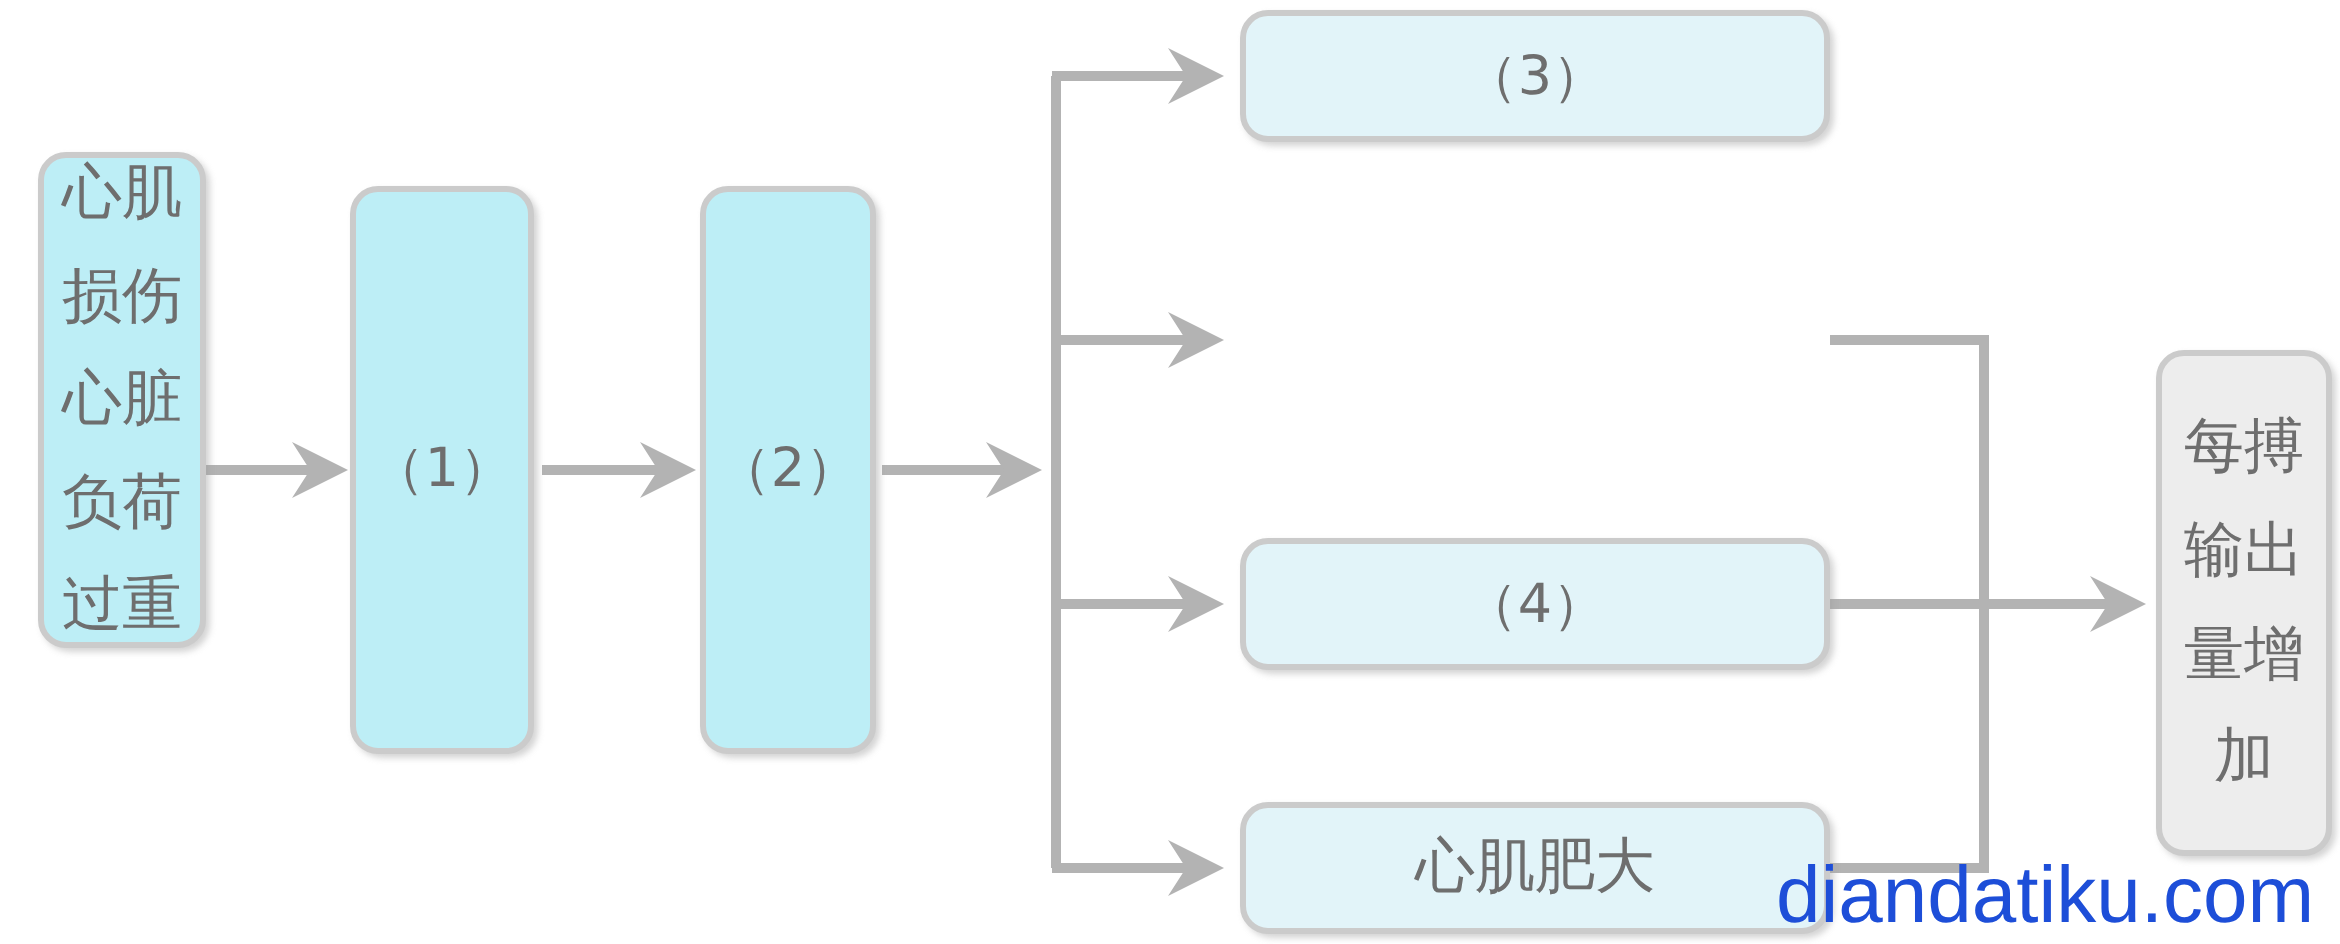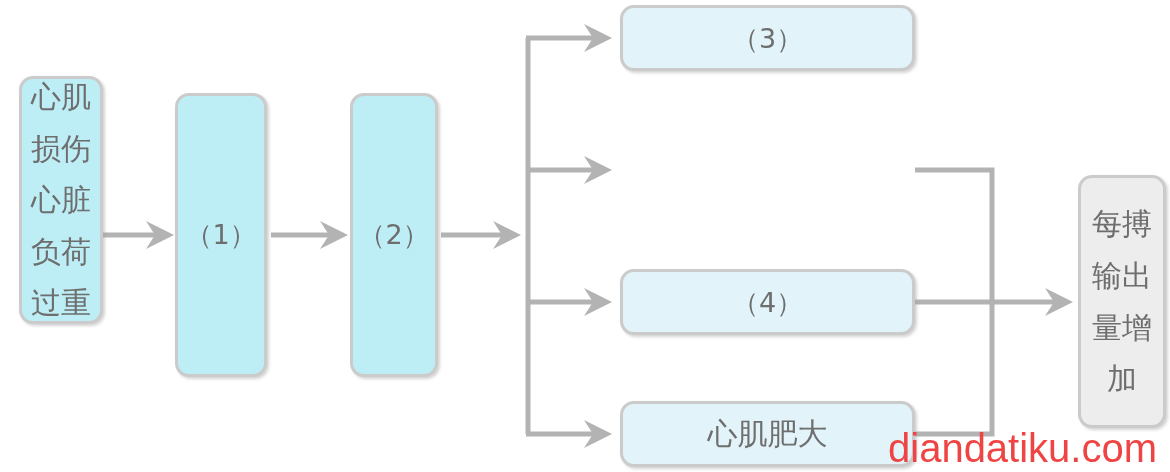--- a/index.html
+++ b/index.html
@@ -55,21 +55,21 @@
   
   .wrap-2 {
     display: inline-block;
     width: 2.12em;
     word-break: break-all;
   }
   .watermark {
     position: absolute;
     left: 888px;
     top: 428px;
-    color: #ef4444;
+    color: #1d4ed8;
     font-size: 40px;
     line-height: 1;
     white-space: nowrap;
     font-family: "Liberation Sans", sans-serif;
   }
 </style>
 </head>
 <body>
 
 <div class="canvas">

